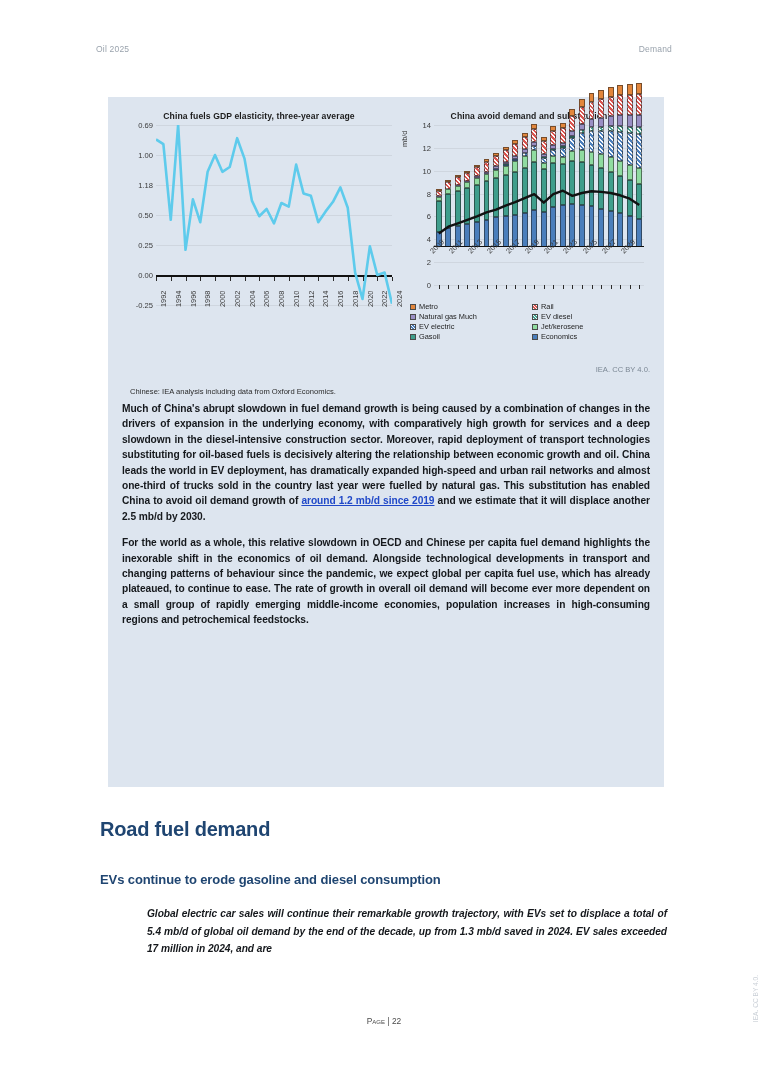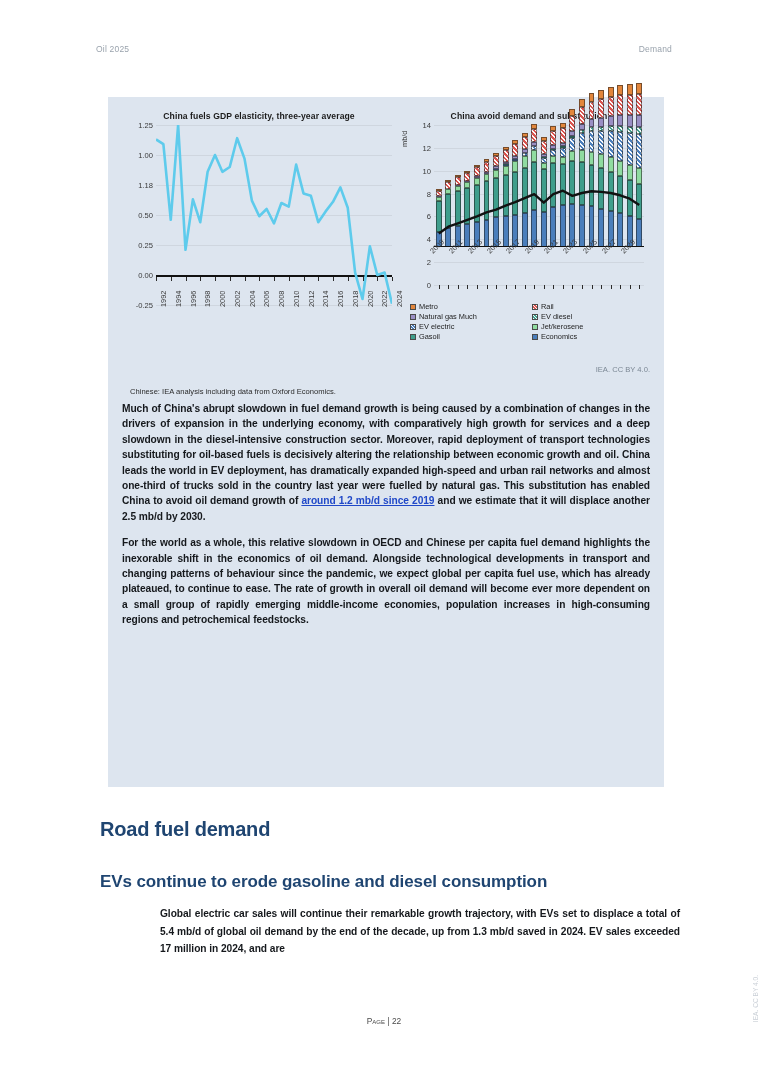--- a/index.html
+++ b/index.html
@@ -98,27 +98,27 @@
   .para a { color:#2048c8; text-decoration:underline; }
 
   
   .h1 {
     position:absolute; left:100px; top:818px;
     font-size:20px; font-weight:bold; color:#1f4571;
     letter-spacing:-.2px;
   }
   .h2 {
     position:absolute; left:100px; top:872px;
-    font-size:17px; font-weight:bold; color:#1f4571;
+    font-size:13px; font-weight:bold; color:#1f4571;
     letter-spacing:-.1px;
   }
   .tail {
-    position:absolute; left:160px; top:905px; width:520px;
+    position:absolute; left:147px; top:905px; width:520px;
     font-size:10.2px; line-height:17.5px; color:#15181c;
-    font-weight:bold; text-align:justify; letter-spacing:-.05px;
+    font-weight:bold; text-align:justify; letter-spacing:-.05px;font-style:italic;
   }
 
   
   .footer {
     position:absolute; left:0; top:1016px; width:768px;
     text-align:center; font-size:8.4px; color:#4a4a4a;
   }
   .footer .pg { font-variant:small-caps; }
   .sidecc {
     position:absolute; right:16px; top:975px;
@@ -136,21 +136,21 @@
 </div>
 
 <div class="callout">
 
   <div class="charts">
 
     <div class="chart chart-l">
       <div class="chart-title">China fuels GDP elasticity, three-year average</div>
       <div class="plot plot-l" id="plotL" style="width: 236px;">
           <div class="gridline" style="top: 0px;"></div>
-          <div class="ytick" style="top: 0px;">1.25</div>
+          <div class="ytick" style="top: 0px;">0.69</div>
           <div class="gridline" style="top: 30px;"></div>
           <div class="ytick" style="top: 30px; margin-left: 6px;">1.00</div>
           <div class="gridline" style="top: 60px;"></div>
           <div class="ytick" style="top: 60px;">1.18</div>
           <div class="gridline" style="top: 90px;"></div>
           <div class="ytick" style="top: 90px;">0.50</div>
           <div class="gridline" style="top: 120px;"></div>
           <div class="ytick" style="top: 120px;">0.25</div>
           <div class="gridline" style="top: 150px;"></div>
           <div class="ytick" style="top: 150px;">0.00</div>

